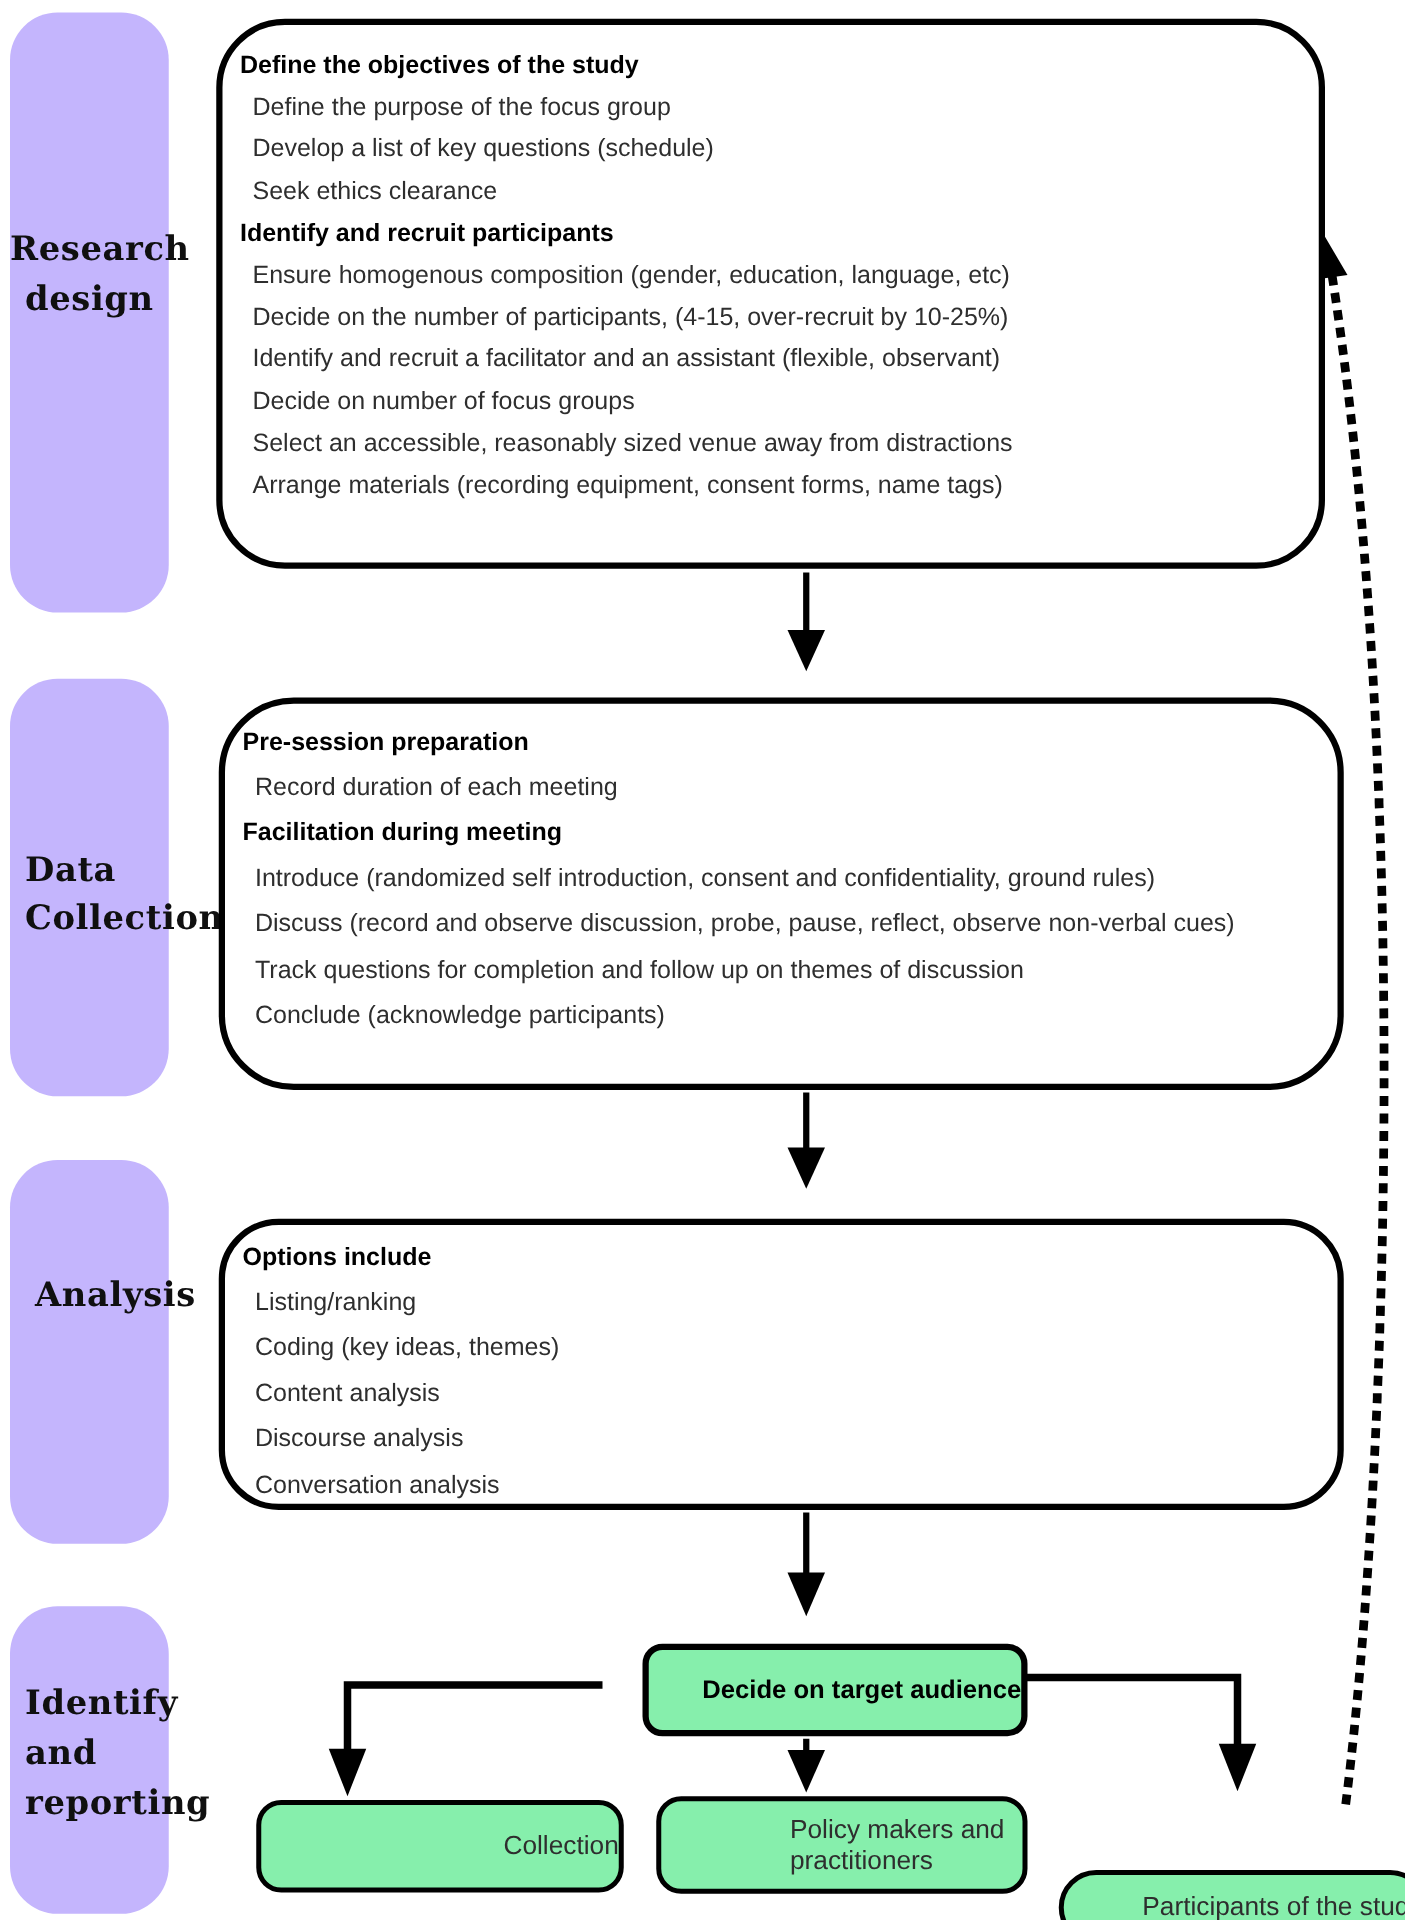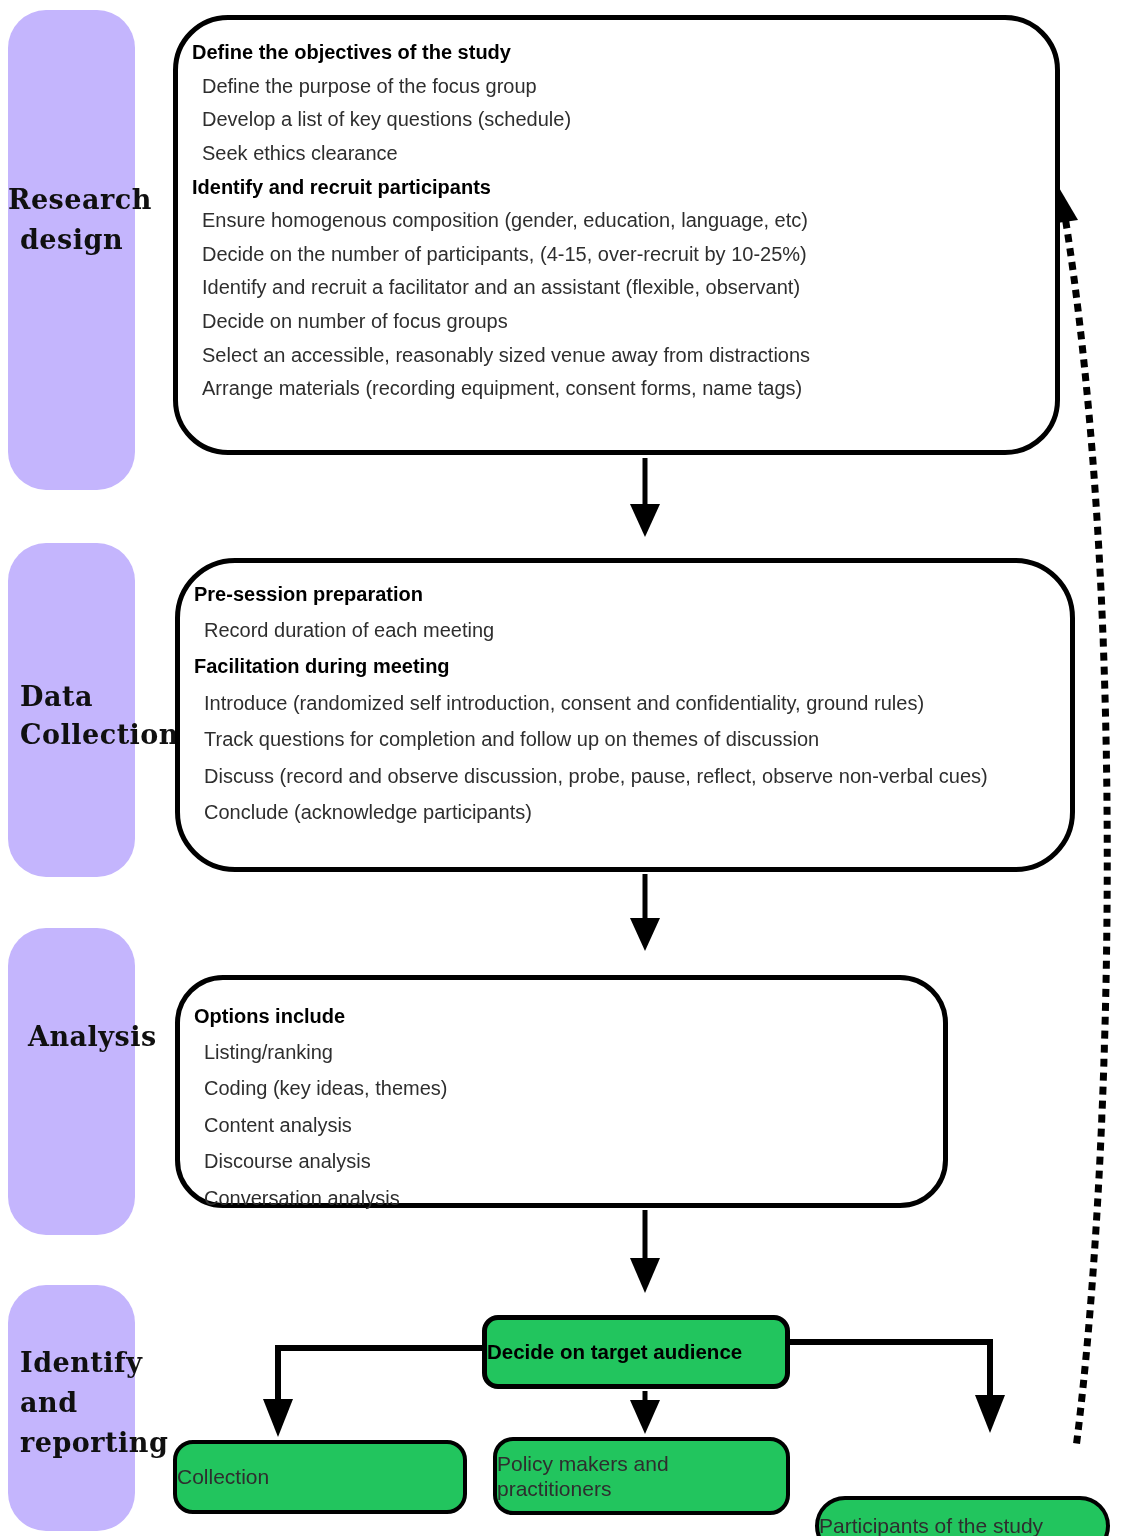--- a/index.html
+++ b/index.html
@@ -31,28 +31,28 @@
   .flow{
     position:absolute;background:#ffffff;border:5px solid #000;
     box-sizing:border-box;color:#2e2e2e;font-size:20px;
   }
   .flow .line{display:flex;align-items:center;padding-left:24px;white-space:nowrap;}
   .flow .line.hdr{padding-left:14px;font-weight:bold;color:#000;}
   .f1{left:173px;top:15px;width:887px;height:440px;border-radius:55px;padding-top:16px;}
   .f1 .line{height:33.6px;}
   .f2{left:175px;top:558px;width:900px;height:314px;border-radius:60px;padding-top:13px;}
   .f2 .line{height:36.4px;}
-  .f3{left:175px;top:975px;width:773px;height:233px;border-radius:48px;padding-top:18px;}
+  .f3{left:175px;top:975px;width:900px;height:233px;border-radius:48px;padding-top:8px;}
   .f3 .line{height:36.4px;}
 
   
   .node{
-    position:absolute;background:#22c55e;border:5px solid #000;box-sizing:border-box;
-    display:flex;align-items:center;justify-content:flex-start;
-    color:#2e2e2e;font-size:21px;text-align:center;
+    position:absolute;background:#86efac;border:5px solid #000;box-sizing:border-box;
+    display:flex;align-items:center;justify-content:flex-end;
+    color:#2e2e2e;font-size:21px;text-align:center;margin-left:32px;
   }
   .decide{left:482px;top:1315px;width:308px;height:74px;border-radius:16px;
           font-weight:bold;color:#000;font-size:20.5px;}
   .aud1{left:173px;top:1440px;width:294px;height:74px;border-radius:20px;border-width:4px;}
   .aud2{left:493px;top:1437px;width:297px;height:78px;border-radius:20px;border-width:4px;}
   .aud2 .wrapbox{width:186px;text-align:left;line-height:25px;}
   .aud3{left:815px;top:1496px;width:295px;height:60px;border-radius:32px;border-width:4px;}
 </style>
 </head>
 <body>
@@ -162,24 +162,24 @@
       <div class="line">
         <span>Record duration of each meeting</span>
       </div>
       <div class="line hdr">
         <span>Facilitation during meeting</span>
       </div>
       <div class="line">
         <span>Introduce (randomized self introduction, consent and confidentiality, ground rules)</span>
       </div>
       <div class="line">
+        <span>Discuss (record and observe discussion, probe, pause, reflect, observe non-verbal cues)</span>
+      </div>
+      <div class="line">
         <span>Track questions for completion and follow up on themes of discussion</span>
-      </div>
-      <div class="line">
-        <span>Discuss (record and observe discussion, probe, pause, reflect, observe non-verbal cues)</span>
       </div>
       <div class="line">
         <span>Conclude (acknowledge participants)</span>
       </div>
     </div>
   <div class="flow f3">
 
   <div class="line hdr">
         <span>Options include</span>
       </div>

